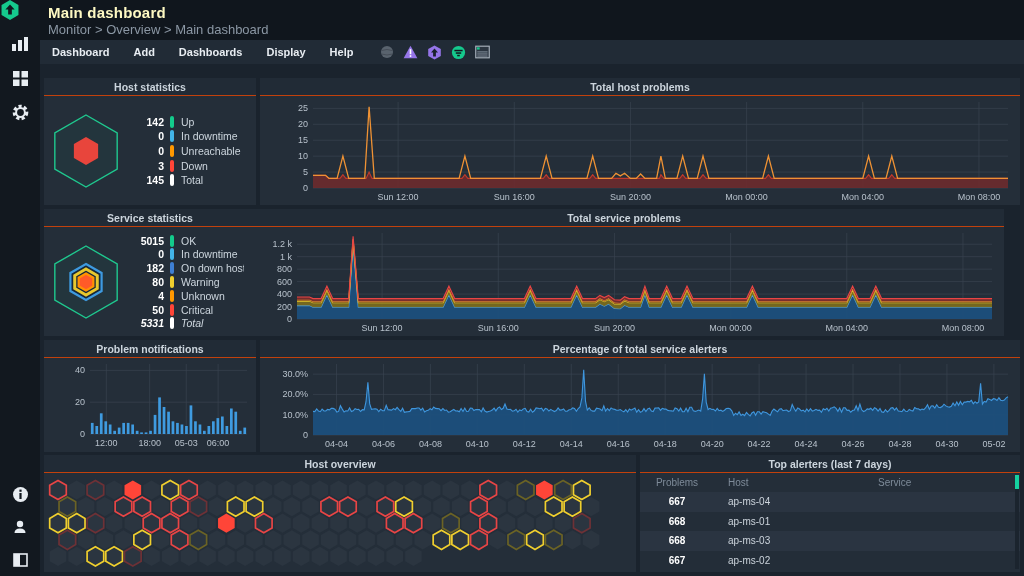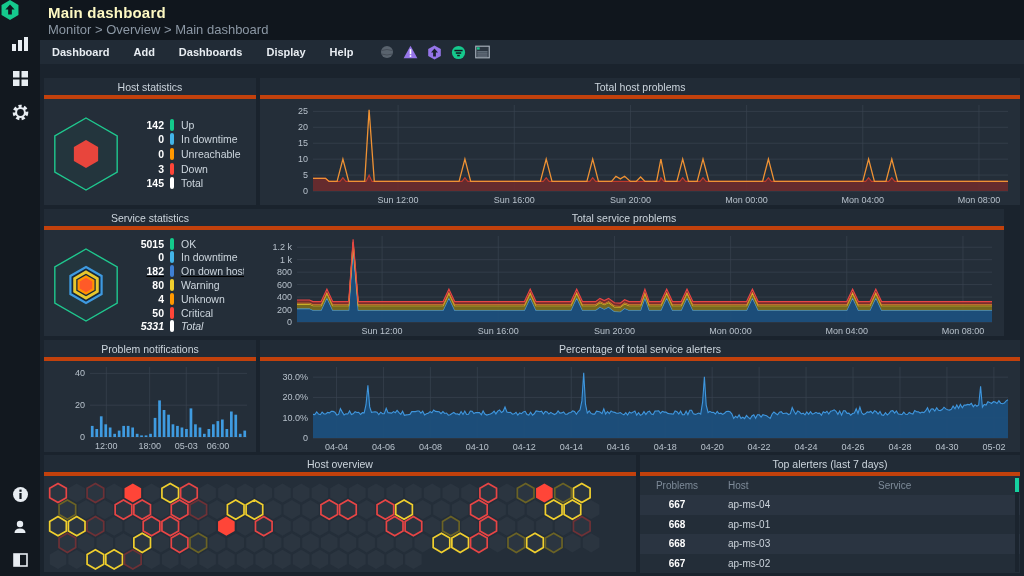--- a/index.html
+++ b/index.html
@@ -20,21 +20,21 @@
 
   
   #menubar{position:absolute;left:40px;top:40px;width:984px;height:24px;background:#212b36;display:flex;align-items:center;box-sizing:border-box;padding-left:12px;}
   #menu-items{display:flex;gap:24px;margin-right:26px;}
   .menu-item{font-size:11px;font-weight:bold;color:#e8edf2;cursor:pointer;}
   .menu-icons{display:flex;gap:9px;align-items:center;}
   .micon{width:15px;height:15px;display:flex;align-items:center;justify-content:center;cursor:pointer;}
 
   
   .panel{position:absolute;background:#242e39;box-sizing:border-box;}
-  .panel-title{height:17px;display:flex;align-items:center;justify-content:center;background:#212b36;border-bottom:4px solid #c2410c;font-size:10.5px;font-weight:normal;color:#ccd5dd;}
+  .panel-title{height:17px;display:flex;align-items:center;justify-content:center;background:#212b36;border-bottom:1px solid #c2410c;font-size:10.5px;font-weight:bold;color:#ccd5dd;}
   .panel-body{position:relative;}
 
   
   .stats-body{display:flex;align-items:center;height:110px;}
   .hexwidget{margin-left:6px;}
   .legend{display:flex;flex-direction:column;justify-content:flex-start;margin-left:2px;}
   .legend-row{display:flex;align-items:center;height:14.6px;}
   .legend-val{width:40px;text-align:right;font-size:10.5px;font-weight:bold;color:#ffffff;padding-right:6px;}
   .legend-bar{width:4px;height:12px;border-radius:2px;margin-right:7px;}
   .legend-label{font-size:10.5px;color:#cdd6de;}
@@ -218,21 +218,21 @@
             <div class="legend-row" style="height: 13.8px;">
               <span class="legend-val">5015</span>
               <span class="legend-bar" style="background:#13cb8c"></span>
               <span class="legend-label">OK</span>
             </div>
             <div class="legend-row" style="height: 13.8px;">
               <span class="legend-val">0</span>
               <span class="legend-bar" style="background:#42b4e8"></span>
               <span class="legend-label">In downtime</span>
             </div>
-            <div class="legend-row" style="height: 13.8px; text-decoration: underline;">
+            <div class="legend-row" style="height: 13.8px;">
               <span class="legend-val">182</span>
               <span class="legend-bar" style="background:#3e7fd4"></span>
               <span class="legend-label">On down host</span>
             </div>
             <div class="legend-row" style="height: 13.8px;">
               <span class="legend-val">80</span>
               <span class="legend-bar" style="background:#f0cf2e"></span>
               <span class="legend-label">Warning</span>
             </div>
             <div class="legend-row" style="height: 13.8px;">

